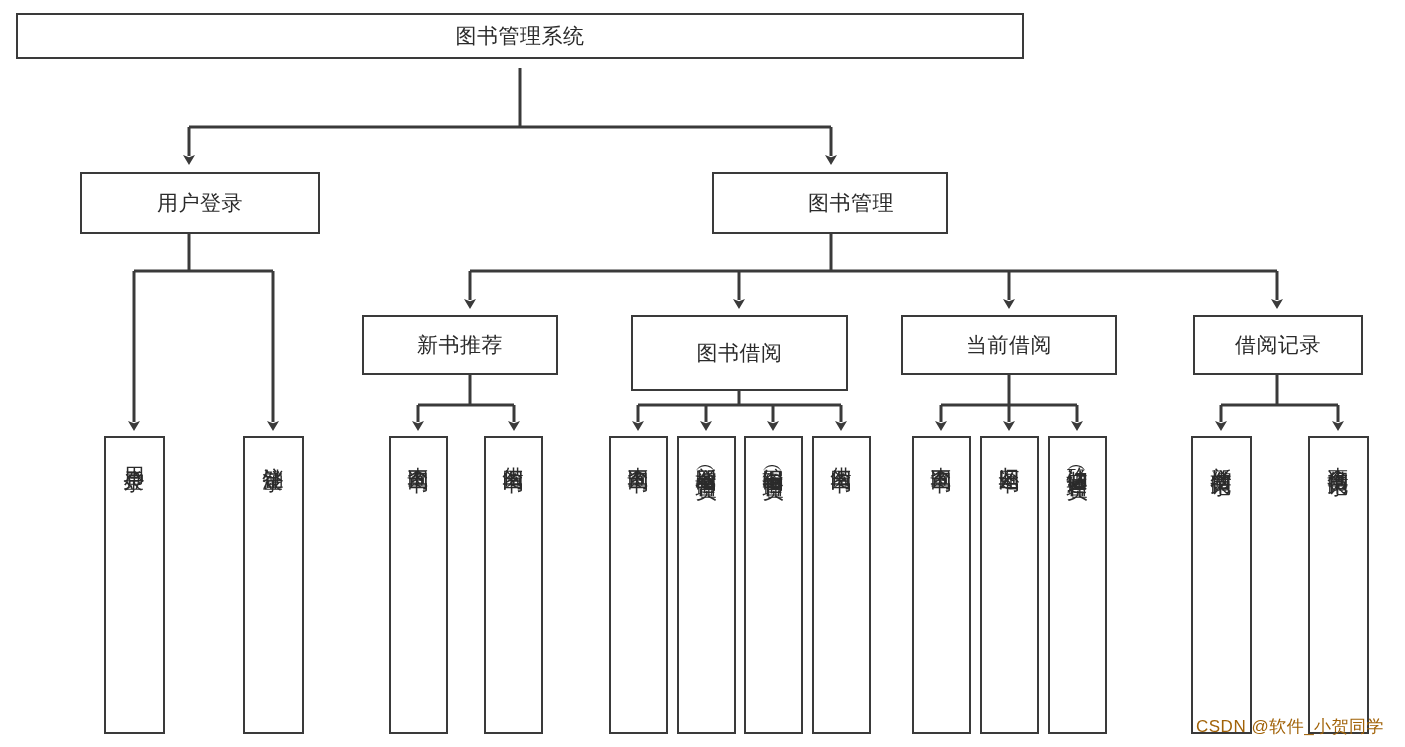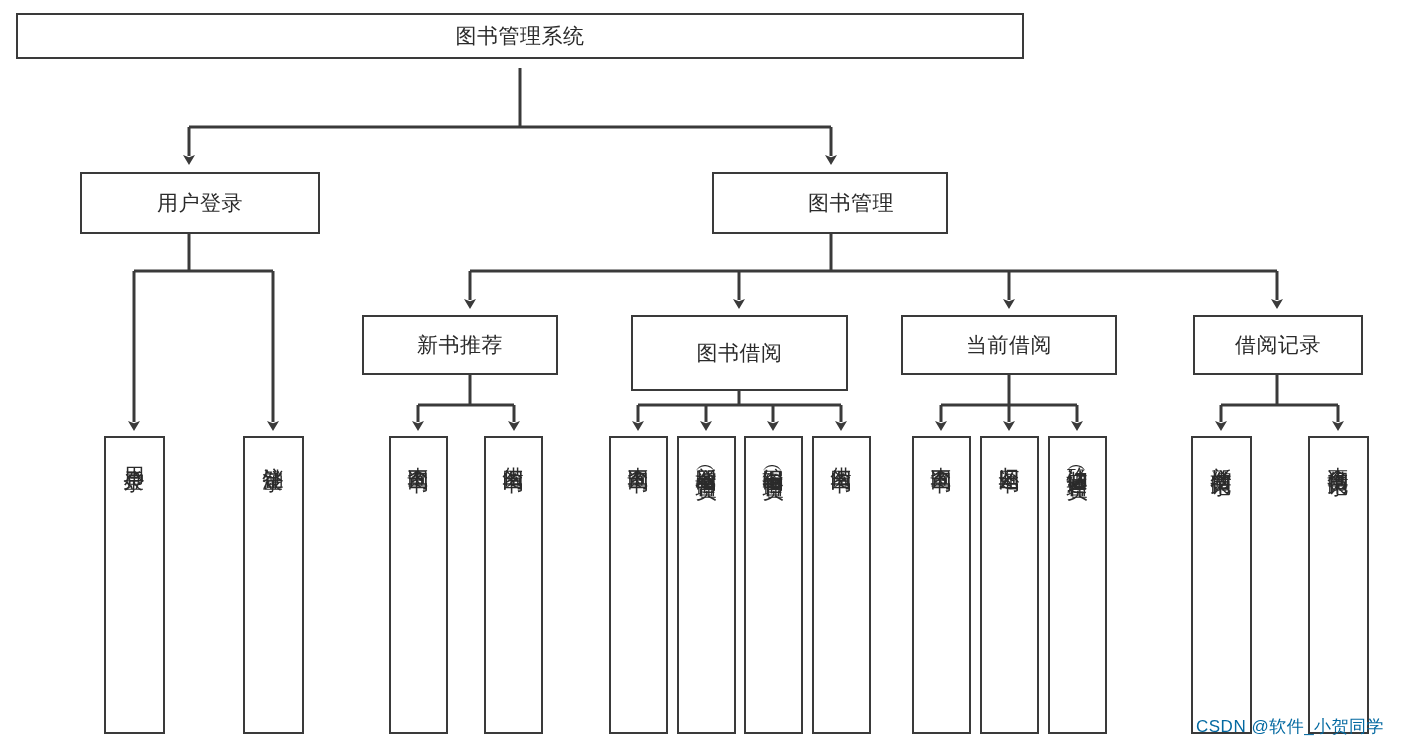--- a/index.html
+++ b/index.html
@@ -53,21 +53,21 @@
     writing-mode: vertical-rl;
     text-orientation: upright;
     font-size: 21px;
     letter-spacing: 2px;
     line-height: 1;
     white-space: pre;
   }
   .watermark {
     position: absolute;
     font-size: 17px;
-    color: #0369a1;
+    color: #a16207;
     white-space: pre;
     letter-spacing: 0.5px;
   }
 </style>
 </head>
 <body>
 
 <div id="canvas">
 
   <svg id="wires" viewBox="0 0 1405 747" xmlns="http://www.w3.org/2000/svg">

